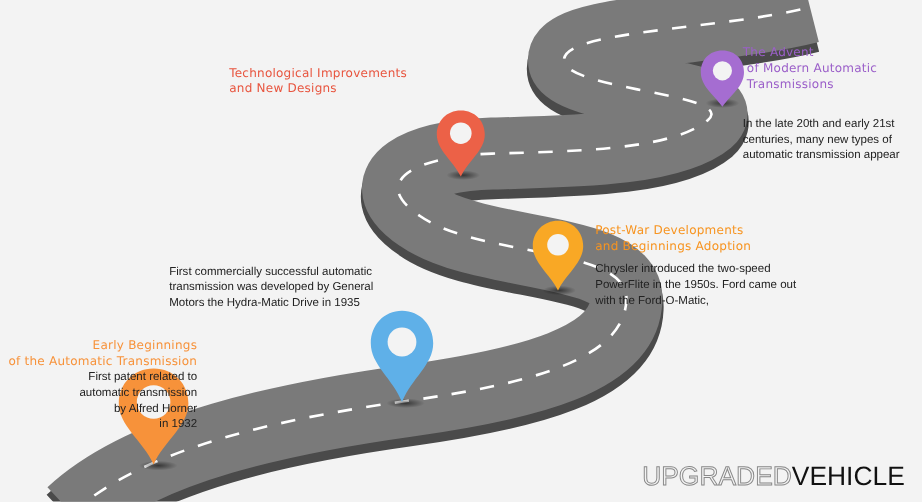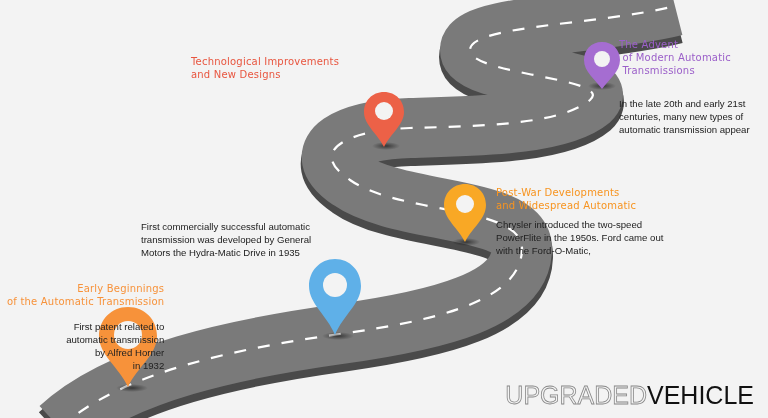--- a/index.html
+++ b/index.html
@@ -2,21 +2,21 @@
 <html><head>
 <meta charset="utf-8">
 <style>
   html,body{margin:0;padding:0;}
   body{width:768px;height:418px;background:#f3f3f3;position:relative;overflow:hidden;font-family:"Liberation Sans",sans-serif;}
   svg.road{position:absolute;left:0;top:0;}
   .block{position:absolute;}
   .heading{font-family:"DejaVu Sans",sans-serif;font-weight:normal;font-size:10px;line-height:13px;letter-spacing:0.2px;white-space:pre;}
   .desc{font-family:"Liberation Sans",sans-serif;font-size:9.6px;line-height:13px;color:#222;white-space:pre;margin-top:6px;}
   .pin{position:absolute;}
-  .brand{position:absolute;right:14px;bottom:8px;font-family:"Liberation Sans",sans-serif;font-size:25px;letter-spacing:0px;}
+  .brand{position:absolute;right:14px;bottom:8px;font-family:"Liberation Sans",sans-serif;font-size:22px;letter-spacing:0px;}
   .brand .outline{color:#f3f3f3;-webkit-text-stroke:0.8px #888;}
   .brand .solid{color:#111;}
 </style>
 </head>
 <body>
 
 <svg class="road" width="768" height="418" viewBox="0 0 768 418">
   <defs>
     <radialGradient id="shadow" cx="50%" cy="50%" r="50%">
       <stop offset="0%" stop-color="#000" stop-opacity="0.55"></stop>
@@ -54,40 +54,40 @@
   <circle cx="23" cy="22" r="9" fill="#f3f3f3"></circle>
 </svg>
 <svg class="pin" style="left:582px;top:40px;" width="40" height="50" viewBox="0 0 40 50">
   <path d="M20 2 C9 2 2 10 2 20 C2 32 13 39 20 49 C27 39 38 32 38 20 C38 10 31 2 20 2 Z" fill="#a56dd1"></path>
   <circle cx="20" cy="19" r="8" fill="#f3f3f3"></circle>
 </svg>
 
 <div class="block" style="left:7px;top:282px;text-align:right;">
   <div class="heading" style="color:#f7923a;">Early Beginnings
 of the Automatic Transmission</div>
-  <div class="desc" style="margin-top:12px;">First patent related to
+  <div class="desc" style="margin-top:0;">First patent related to
 automatic transmission
 by Alfred Horner
  in 1932</div>
 </div>
 
 <div class="block" style="left:141px;top:214px;">
   <div class="desc">First commercially successful automatic
 transmission was developed by General
 Motors the Hydra-Matic Drive in 1935</div>
 </div>
 
 <div class="block" style="left:191px;top:55px;">
   <div class="heading" style="color:#e8553f;">Technological Improvements
 and New Designs</div>
 </div>
 
 <div class="block" style="left:496px;top:186px;">
   <div class="heading" style="color:#f79420;">Post-War Developments
-and Widespread Automatic</div>
+and Beginnings Adoption</div>
   <div class="desc">Chrysler introduced the two-speed
 PowerFlite in the 1950s. Ford came out
 with the Ford-O-Matic,</div>
 </div>
 
 <div class="block" style="left:619px;top:38px;">
   <div class="heading" style="color:#9b5fc9;">The Advent
  of Modern Automatic
  Transmissions</div>
   <div class="desc" style="margin-top:20px;">In the late 20th and early 21st

